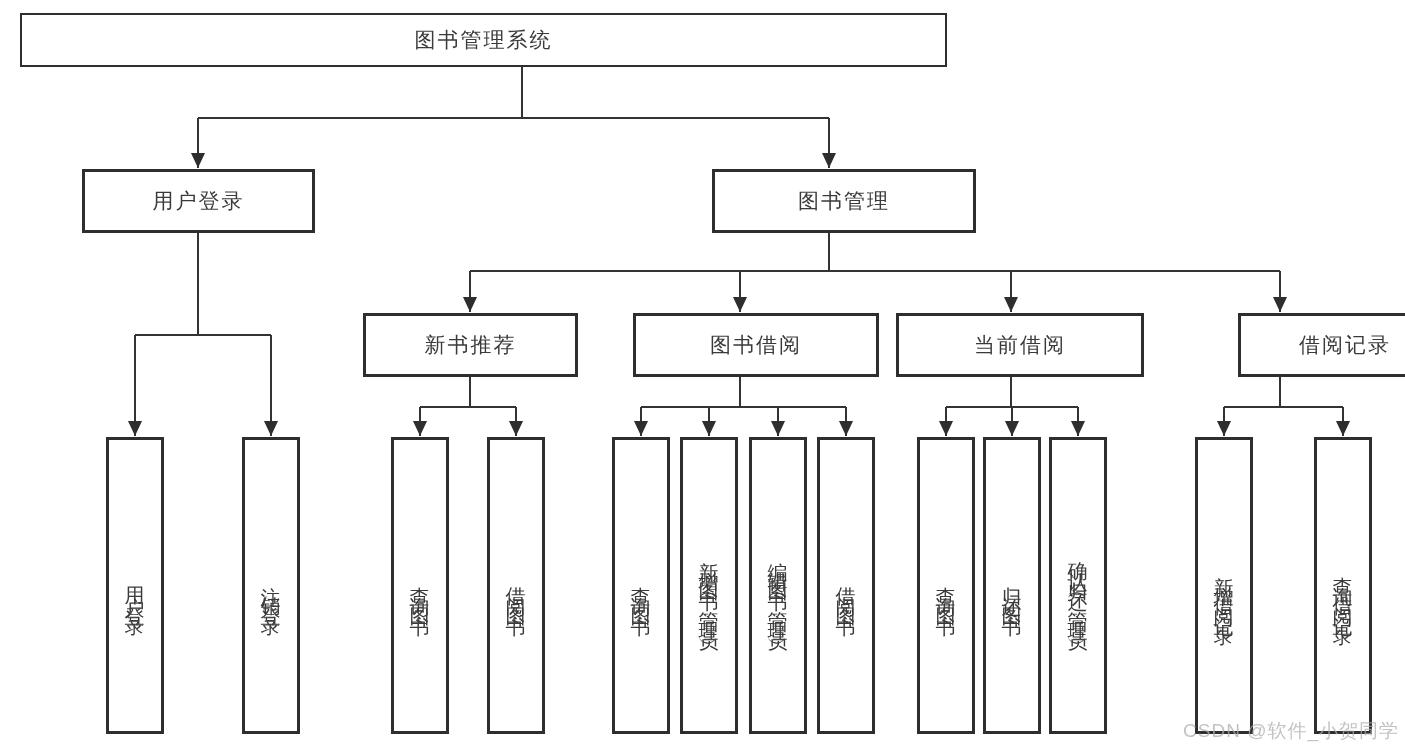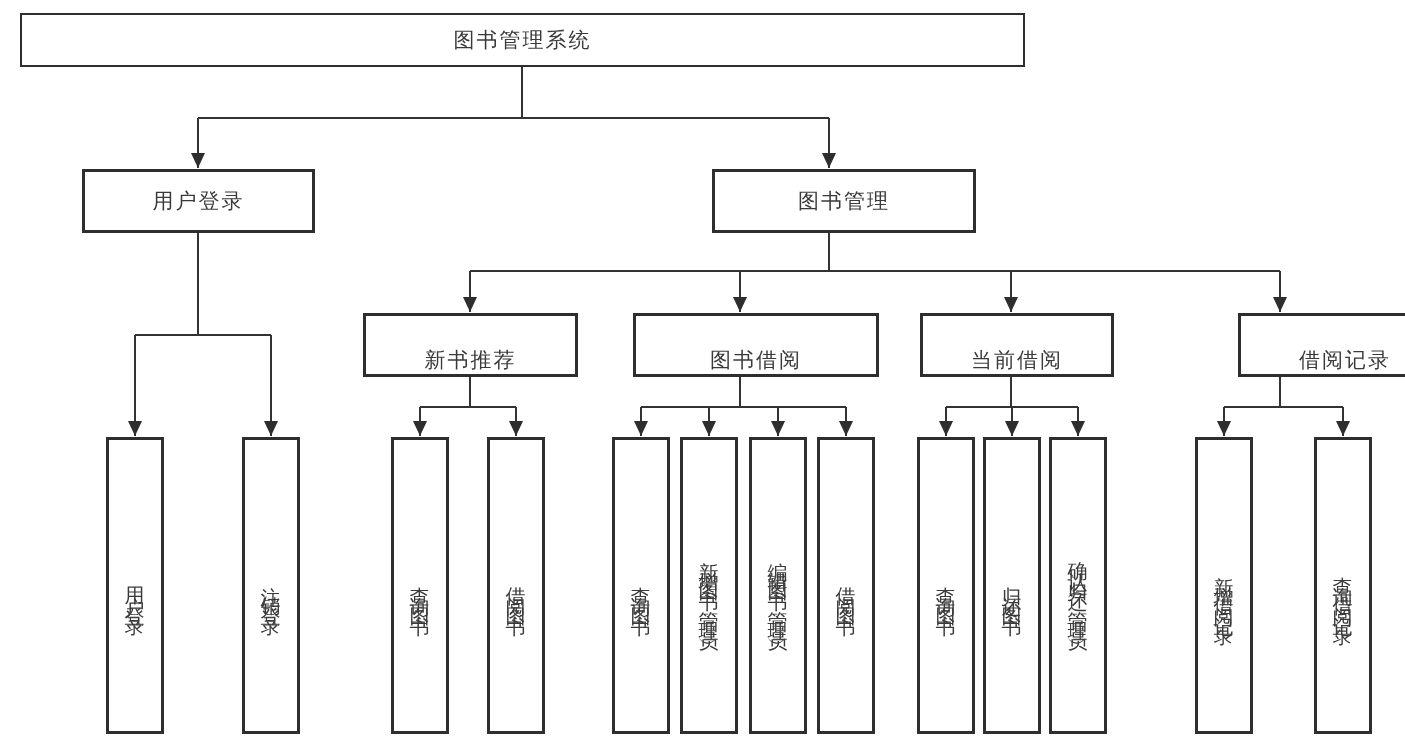--- a/index.html
+++ b/index.html
@@ -28,25 +28,25 @@
     box-sizing: border-box;
     border: 3px solid #2e2e2e;
     background: #ffffff;
     display: flex;
     align-items: center;
     justify-content: center;
     color: #3a3a3a;
   }
   .root {
     left: 20px; top: 13px;
-    width: 1005px; height: 54px;
+    width: 927px; height: 54px;
     border-width: 2.5px;
     text-align: right;
   }
-  .hbox { top: 313px; height: 64px; align-items: flex-end; }
+  .hbox { top: 313px; height: 64px; }
   .l2 { top: 169px; height: 64px; }
   .root .label, .hbox .label, .l2 .label {
     font-size: 21px;
     letter-spacing: 2px;
     white-space: nowrap;
   }
   .leaf {
     top: 437px;
     width: 58px;
     height: 297px;
@@ -126,21 +126,21 @@
   <div class="node l2" style="left:712px;width:264px">
     <span class="label">图书管理</span>
   </div>
 
   <div class="node hbox" style="left:363px;width:215px">
     <span class="label">新书推荐</span>
   </div>
   <div class="node hbox" style="left:633px;width:246px">
     <span class="label">图书借阅</span>
   </div>
-  <div class="node hbox" style="left:920px;width:194px">
+  <div class="node hbox" style="left:896px;width:248px">
     <span class="label">当前借阅</span>
   </div>
   <div class="node hbox" style="left:1238px;width:214px">
     <span class="label">借阅记录</span>
   </div>
 
   <div class="node leaf" style="left:106px">
     <span class="label">用户登录</span>
   </div>
   <div class="node leaf" style="left:242px">
@@ -177,14 +177,15 @@
     <span class="label">确认归还（管理员）</span>
   </div>
 
   <div class="node leaf" style="left:1195px">
     <span class="label">新增借阅记录</span>
   </div>
   <div class="node leaf" style="left:1314px">
     <span class="label">查询借阅记录</span>
   </div>
 
+  <div class="watermark">CSDN @软件_小贺同学</div>
 
 </div>
 
 </body></html>

